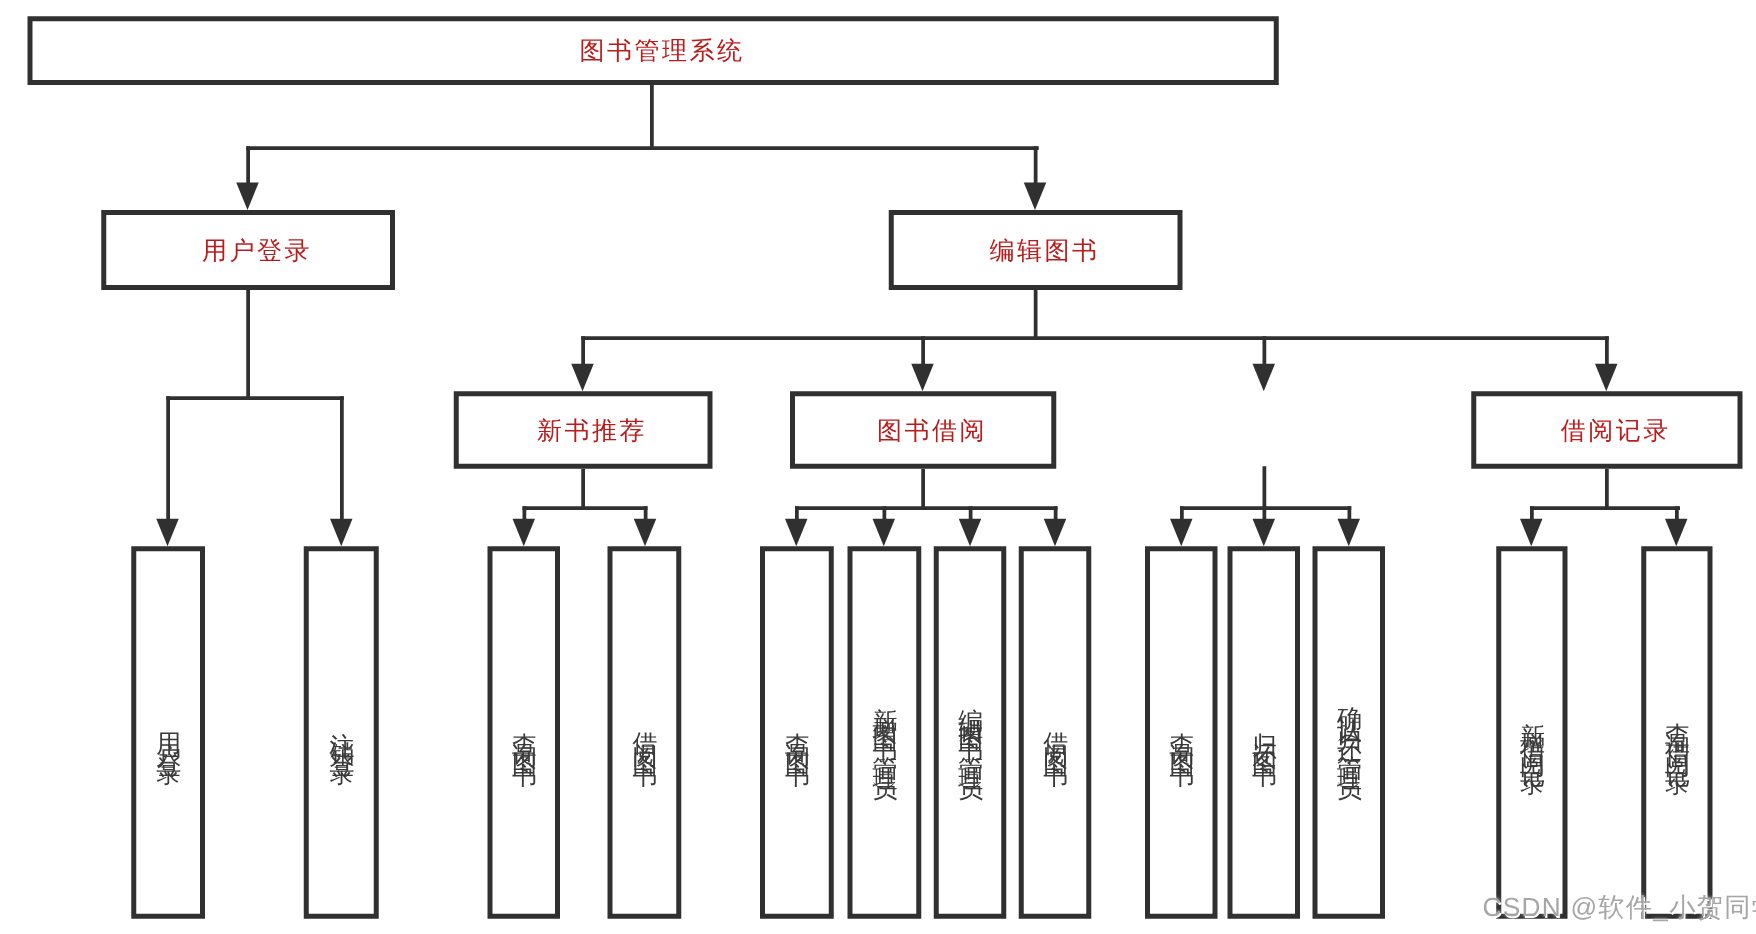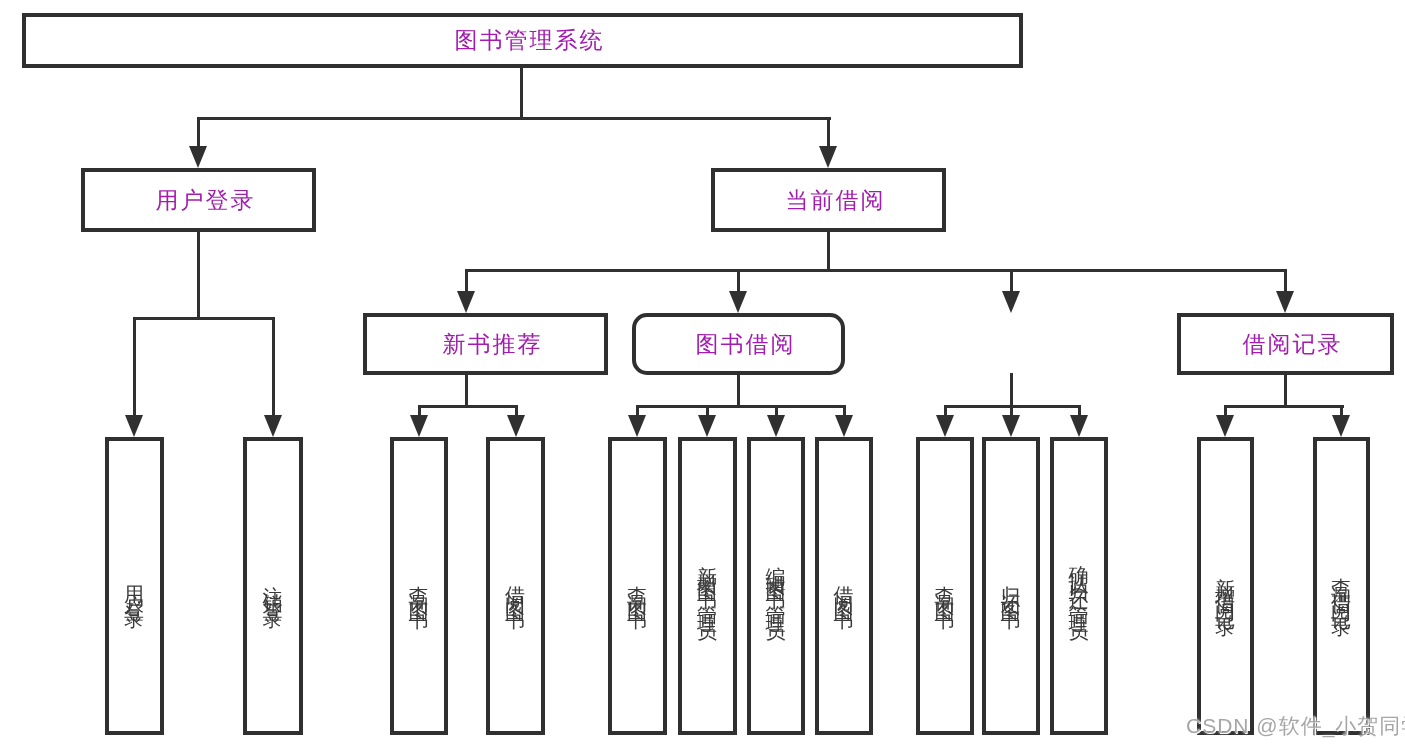--- a/index.html
+++ b/index.html
@@ -17,22 +17,22 @@
   }
   
   .hbox {
     position: absolute;
     box-sizing: border-box;
     border: 4px solid #303030;
     background: #ffffff;
     display: flex;
     align-items: center;
     justify-content: center;
-    color: #a21caf;
-    font-size: 23px;
+    color: #b91c1c;
+    font-size: 20px;
     letter-spacing: 2px;
     z-index: 3;
     padding-left: 14px;
   }
   
   .vbox {
     position: absolute;
     box-sizing: border-box;
     border: 4px solid #303030;
     background: #ffffff;
@@ -91,45 +91,45 @@
   <div class="hl" style="left:197px; top:117px; width:634px;"></div>
   <div class="vl" style="left:197px; top:117px; height:33px;"></div>
   <div class="ar" style="left:189px; top:146px;"></div>
   <div class="vl" style="left:827px; top:117px; height:33px;"></div>
   <div class="ar" style="left:819px; top:146px;"></div>
 
   <div class="hbox" style="left:81px; top:168px; width:235px; height:64px;">
     <span>用户登录</span>
   </div>
   <div class="hbox" style="left:711px; top:168px; width:235px; height:64px;">
-    <span>当前借阅</span>
+    <span>编辑图书</span>
   </div>
 
   <div class="vl" style="left:197px; top:230px; height:89px;"></div>
   <div class="hl" style="left:133px; top:317px; width:142px;"></div>
   <div class="vl" style="left:133px; top:317px; height:100px;"></div>
   <div class="ar" style="left:125px; top:415px;"></div>
   <div class="vl" style="left:272px; top:317px; height:100px;"></div>
   <div class="ar" style="left:264px; top:415px;"></div>
 
   <div class="vl" style="left:827px; top:230px; height:42px;"></div>
   <div class="hl" style="left:465px; top:269px; width:822px;"></div>
   <div class="vl" style="left:465px; top:269px; height:26px;"></div>
   <div class="ar" style="left:457px; top:291px;"></div>
   <div class="vl" style="left:737px; top:269px; height:26px;"></div>
   <div class="ar" style="left:729px; top:291px;"></div>
   <div class="vl" style="left:1010px; top:269px; height:26px;"></div>
   <div class="ar" style="left:1002px; top:291px;"></div>
   <div class="vl" style="left:1284px; top:269px; height:26px;"></div>
   <div class="ar" style="left:1276px; top:291px;"></div>
 
-  <div class="hbox" style="left:363px; top:313px; width:245px; height:62px;">
+  <div class="hbox" style="left:363px; top:313px; width:207px; height:62px;">
     <span>新书推荐</span>
   </div>
-  <div class="hbox" style="left:632px; top:313px; width:213px; height:62px;border-radius:15px;">
+  <div class="hbox" style="left:632px; top:313px; width:213px; height:62px;">
     <span>图书借阅</span>
   </div>
   <div class="hbox" style="left:1177px; top:313px; width:217px; height:62px;">
     <span>借阅记录</span>
   </div>
 
   <div class="vl" style="left:465px; top:373px; height:34px;"></div>
   <div class="hl" style="left:418px; top:405px; width:100px;"></div>
   <div class="vl" style="left:418px; top:405px; height:13px;"></div>
   <div class="ar" style="left:410px; top:415px;"></div>

